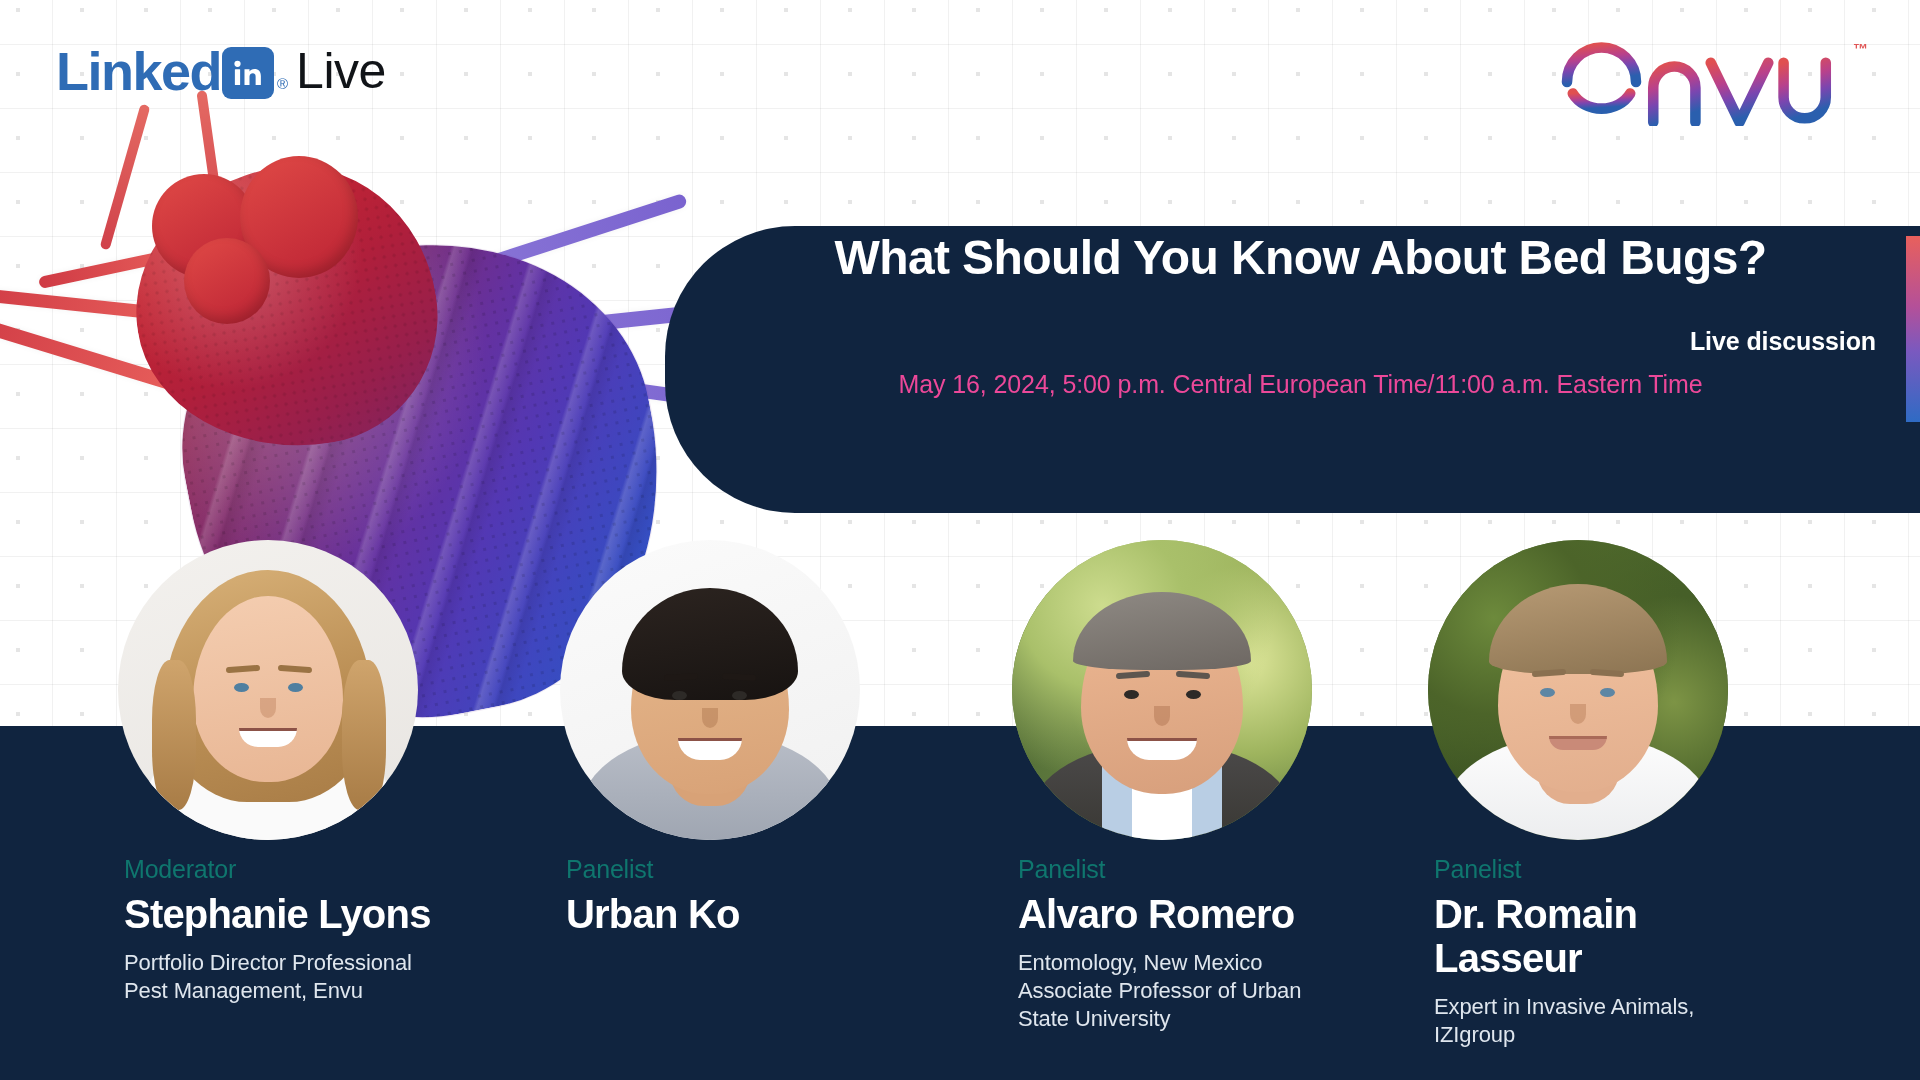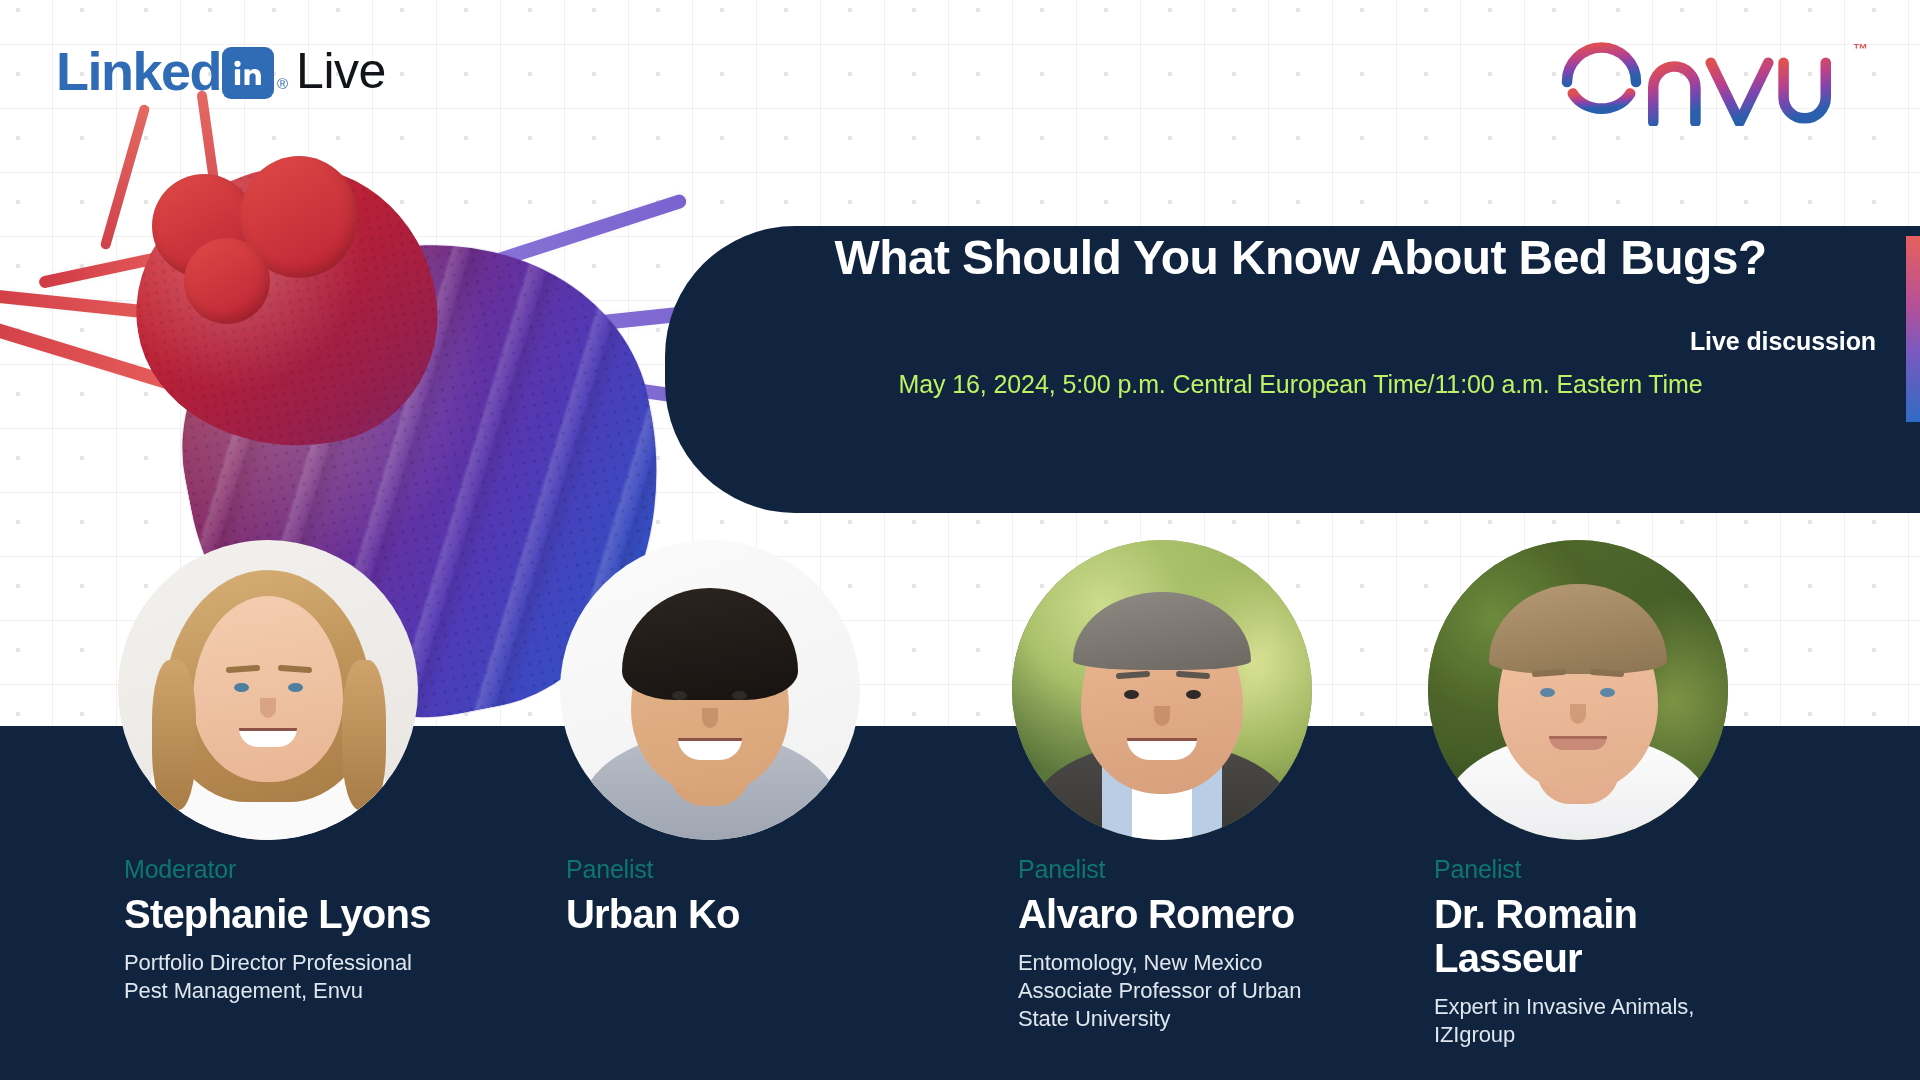--- a/index.html
+++ b/index.html
@@ -120,21 +120,21 @@
   .banner-title {
     color:#ffffff; font-size:48px; font-weight:700;
     letter-spacing:-0.6px; text-align:center; line-height:1.1;
     margin:6px 0 42px 0;
   }
   .banner-sub {
     color:#ffffff; font-size:25px; font-weight:700; text-align:right;
     letter-spacing:-0.1px; margin-bottom:14px;
   }
   .banner-when {
-    color:#bef264; font-size:25px; font-weight:400; text-align:center;
+    color:#ec4899; font-size:25px; font-weight:400; text-align:center;
     letter-spacing:-0.1px;
   }
   .accent-bar {
     position:absolute; right:0; top:236px; width:14px; height:186px;
     background:linear-gradient(180deg,#e8605c 0%, #b45099 38%, #7a59bf 62%, #2f6bc4 100%);
   }
 
   
   .navy-band {
     position:absolute; left:0; right:0; top:726px; bottom:0;

